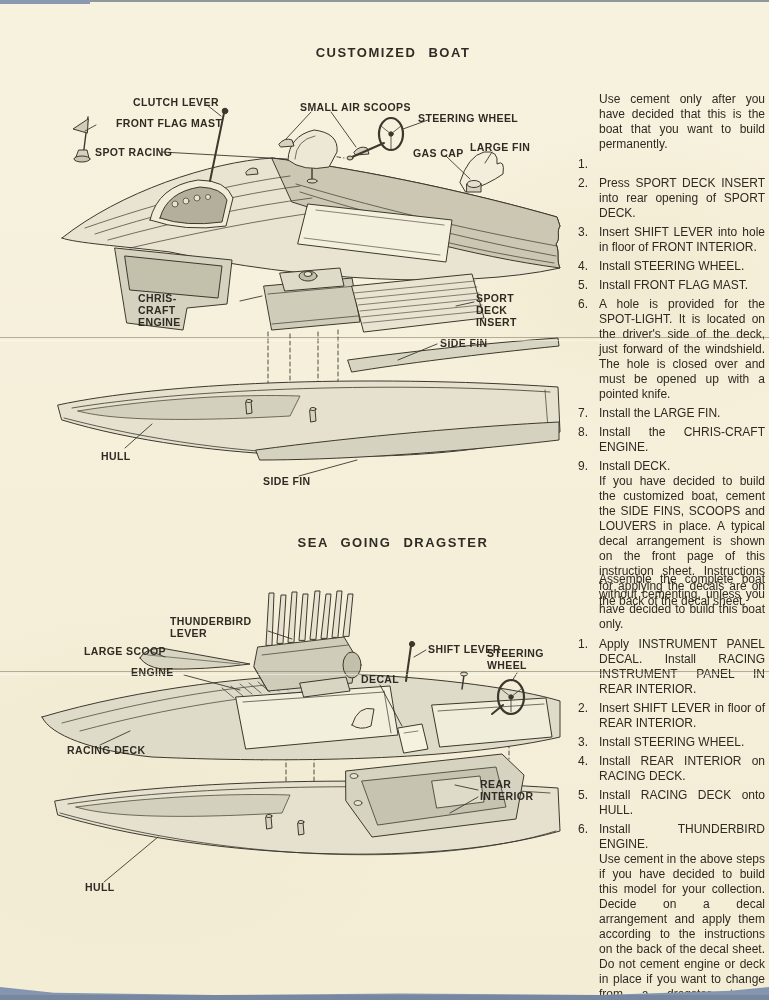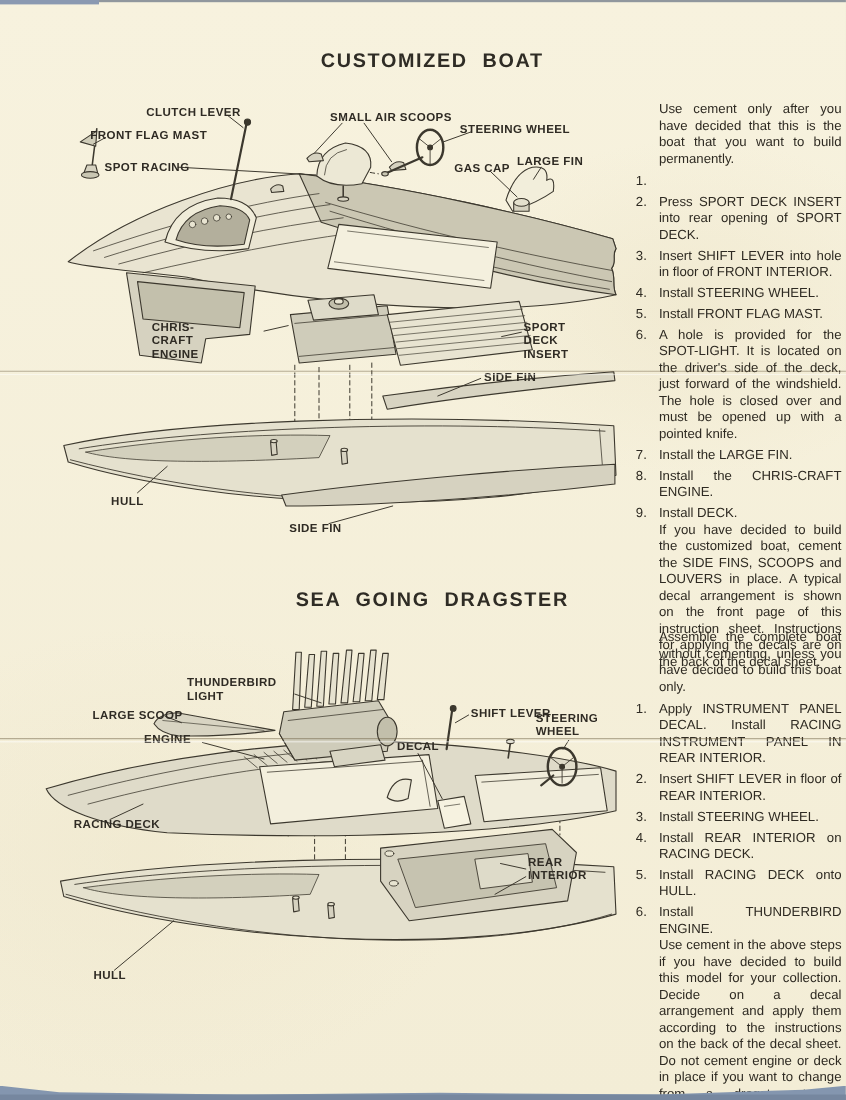--- a/index.html
+++ b/index.html
@@ -6,21 +6,21 @@
   .page{
     position:relative;width:769px;height:1000px;overflow:hidden;
     font-family:"Liberation Sans",sans-serif;color:#33302a;
     background:
       radial-gradient(ellipse 320px 220px at 82% 28%, rgba(232,222,190,.35), transparent 70%),
       radial-gradient(ellipse 420px 300px at 18% 78%, rgba(236,228,200,.40), transparent 70%),
       linear-gradient(#f7f2de,#f3edd6);
   }
   .section-title{
     position:absolute;left:393px;transform:translateX(-50%);
-    font-size:18px;font-weight:700;letter-spacing:1.5px;word-spacing:7px;
+    font-size:13px;font-weight:700;letter-spacing:1.5px;word-spacing:7px;
     color:#2f2c25;white-space:nowrap;
   }
   
   .diagram{position:absolute;left:0;width:575px;}
   .diagram svg{position:absolute;left:0;top:0;}
   .lbl{
     position:absolute;font-size:10.5px;font-weight:700;letter-spacing:.4px;
     color:#2f2b24;white-space:pre-line;line-height:1.15;text-align:center;
   }
   .lbl.c{text-align:left;}
@@ -177,21 +177,21 @@
           <path d="M240,221 L262,216"></path>
             <path d="M474,222 L456,226"></path>
           <path d="M437,264 L398,280"></path>
           <path d="M125,368 L152,344"></path>
             <path d="M299,396 L357,380"></path>
         </g>
       </g>
     </svg>
 
     <div class="lbl" style="left:133px;top:16px">CLUTCH LEVER</div>
-    <div class="lbl" style="left:82px;top:37px">FRONT FLAG MAST</div>
+    <div class="lbl" style="left:116px;top:37px">FRONT FLAG MAST</div>
     <div class="lbl" style="left:95px;top:66px">SPOT RACING</div>
     <div class="lbl" style="left:300px;top:21px">SMALL AIR SCOOPS</div>
     <div class="lbl" style="left:418px;top:32px">STEERING WHEEL</div>
     <div class="lbl" style="left:413px;top:67px">GAS CAP</div>
     <div class="lbl" style="left:470px;top:61px">LARGE FIN</div>
     <div class="lbl c" style="left:138px;top:212px;width:74px">CHRIS-CRAFT
 ENGINE</div>
     <div class="lbl c" style="left:476px;top:212px;width:70px">SPORT DECK
 INSERT</div>
     <div class="lbl" style="left:440px;top:257px">SIDE FIN</div>
@@ -337,21 +337,21 @@
             <path d="M517,88 L512,96"></path>
           <path d="M100,160 L130,146"></path>
           <path d="M478,205 L455,200"></path>
             <path d="M478,212 L450,228"></path>
           <path d="M104,297 L158,252"></path>
         </g>
       </g>
     </svg>
 
     <div class="lbl c" style="left:170px;top:30px;width:95px">THUNDERBIRD
-LIGHT</div>
+LEVER</div>
     <div class="lbl" style="left:84px;top:60px">LARGE SCOOP</div>
     <div class="lbl" style="left:131px;top:81px">ENGINE</div>
     <div class="lbl" style="left:361px;top:88px">DECAL</div>
     <div class="lbl" style="left:428px;top:58px">SHIFT LEVER</div>
     <div class="lbl c" style="left:487px;top:62px;width:62px">STEERING
 WHEEL</div>
     <div class="lbl" style="left:67px;top:159px">RACING DECK</div>
     <div class="lbl c" style="left:480px;top:193px;width:62px">REAR
 INTERIOR</div>
     <div class="lbl" style="left:85px;top:296px">HULL</div>

